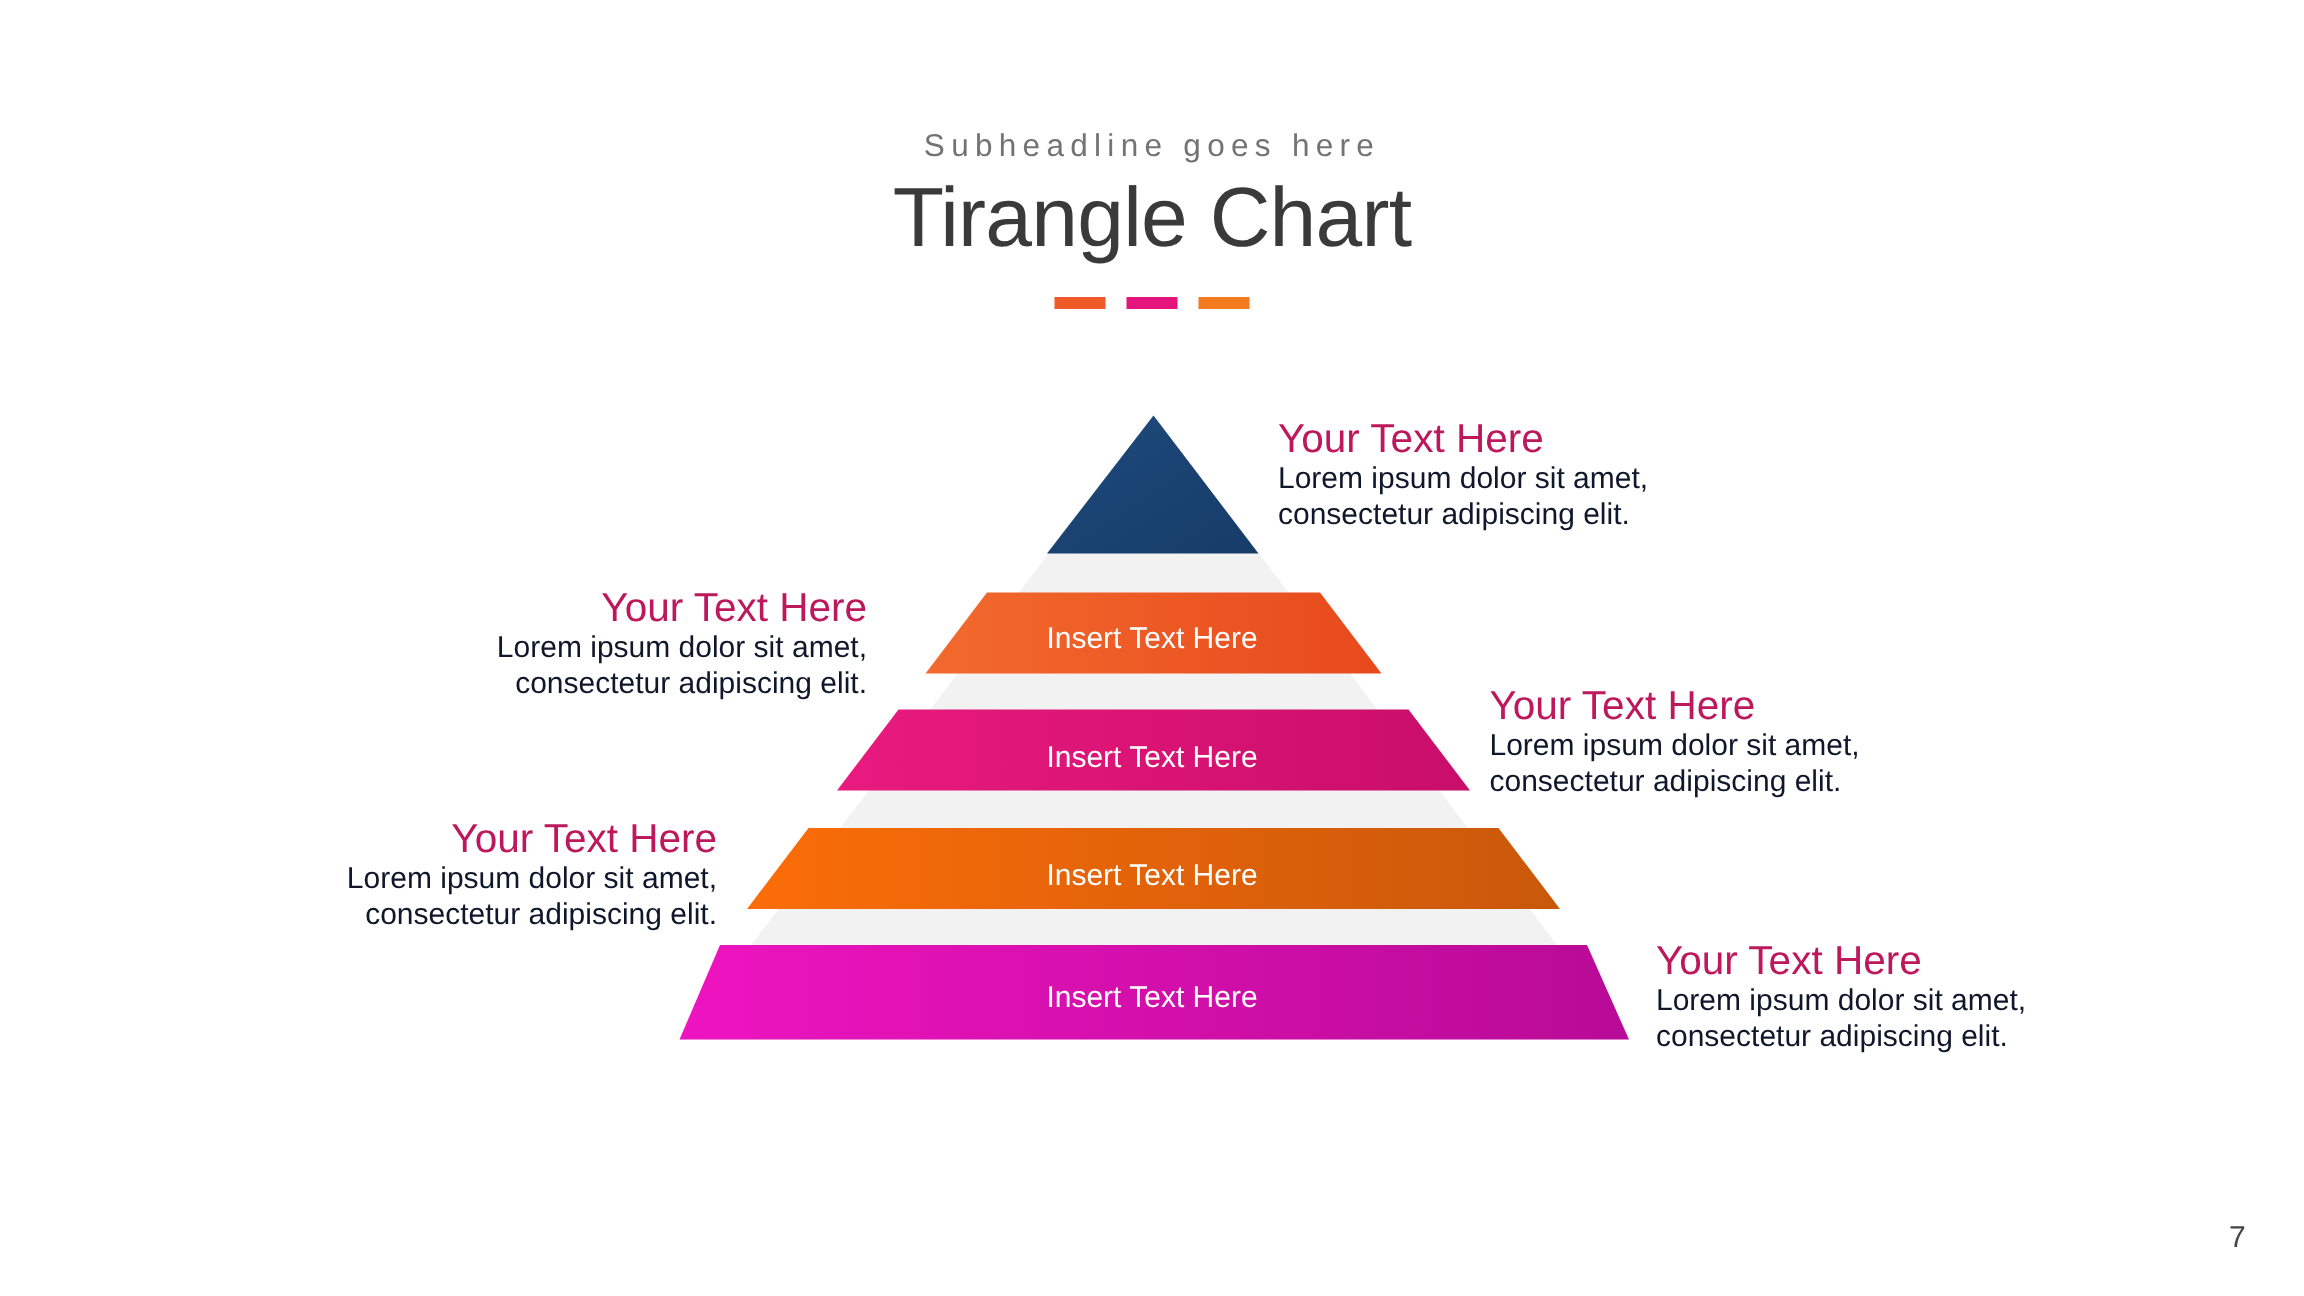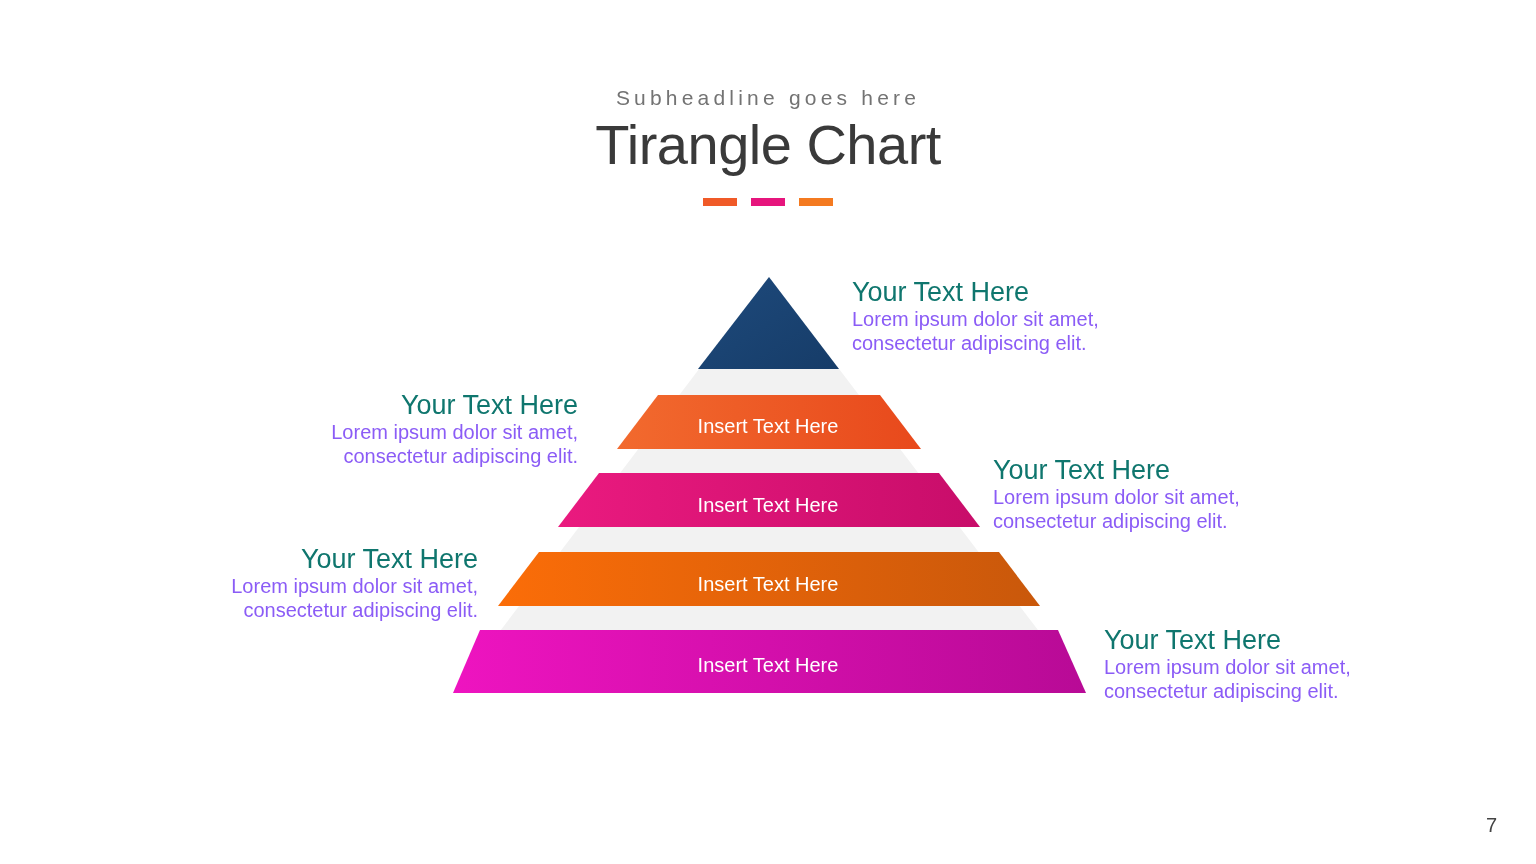--- a/index.html
+++ b/index.html
@@ -7,22 +7,22 @@
          font-family: "Liberation Sans", sans-serif; color: #404040; }
   .subhead { position: absolute; top: 86px; left: 0; width: 1536px; text-align: center;
              font-size: 21px; letter-spacing: 4.2px; color: #737373; }
   .title { position: absolute; top: 112px; left: 0; width: 1536px; text-align: center;
            font-size: 56px; color: #3a3a3a; letter-spacing: -0.5px; }
   .dashes { position: absolute; top: 198px; left: 703px; display: flex; gap: 14px; }
   .dash { width: 34px; height: 8px; }
   svg.pyr { position: absolute; left: 0; top: 0; }
   .tier-label { position: absolute; color: #fff; font-size: 20px; text-align: center; width: 300px; line-height: 1; }
   .callout { position: absolute; }
-  .callout .h { font-size: 27px; color: #0f766e; line-height: 30px; }
-  .callout .b { font-size: 20px; color: #8b5cf6; line-height: 24px; }
+  .callout .h { font-size: 27px; color: #be185d; line-height: 30px; }
+  .callout .b { font-size: 20px; color: #0f172a; line-height: 24px; }
   .callout.right { text-align: left; }
   .callout.left { text-align: right; }
   .pagenum { position: absolute; left: 1486px; top: 814px; font-size: 20px; color: #444; }
 </style>
 </head>
 <body>
 
 <div class="subhead">Subheadline goes here</div>
 <div class="title">Tirangle Chart</div>
 <div class="dashes">

